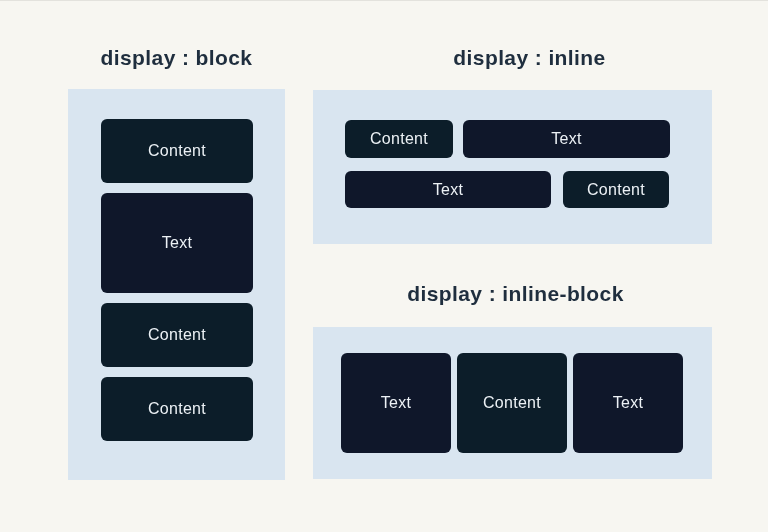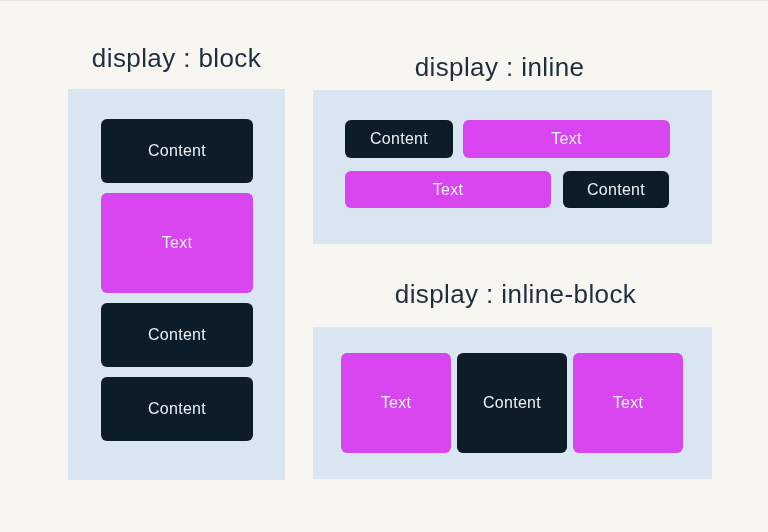--- a/index.html
+++ b/index.html
@@ -13,56 +13,56 @@
     position: relative;
     width: 768px; height: 532px;
     background: #f7f6f1;
     box-sizing: border-box;
     border-top: 1px solid #e3e2dd;
   }
   .section-title {
     position: absolute;
     text-align: center;
     color: #1f2e3e;
-    font-size: 26px;
-    font-weight: 400;
+    font-size: 21px;
+    font-weight: 700;
     letter-spacing: 0.4px;
     line-height: 28px;
   }
   .panel {
     position: absolute;
     background: #d9e5f0;
     box-sizing: border-box;
   }
   .box {
     border-radius: 6px;
     color: #ecf1f5;
     display: flex;
     align-items: center;
     justify-content: center;
     font-size: 16px;
     letter-spacing: 0.3px;
     box-sizing: border-box;
     flex: 0 0 auto;
   }
   .dark  { background: #0c1d29; }
-  .slate { background: #d946ef; }
+  .slate { background: #0f172a; }
 
   
   #title-block { left: 68px; top: 43px; width: 217px; }
   #panel-block {
     left: 68px; top: 88px; width: 217px; height: 391px;
     padding: 30px 32px 0 33px;
     display: flex; flex-direction: column; gap: 10px;
   }
   #panel-block .h64  { height: 64px; }
   #panel-block .h100 { height: 100px; }
 
   
-  #title-inline { left: 300px; top: 43px; width: 399px; margin-top: 9px; }
+  #title-inline { left: 330px; top: 43px; width: 399px; }
   #panel-inline {
     left: 313px; top: 89px; width: 399px; height: 154px;
     padding: 30px 0 0 32px;
   }
   .inline-row { display: flex; }
   .inline-row .box { height: 38px; }
   #inline-row-1 { gap: 10px; }
   #inline-row-1 .w108 { width: 108px; }
   #inline-row-1 .w207 { width: 207px; }
   #inline-row-2 { margin-top: 13px; gap: 12px; }

